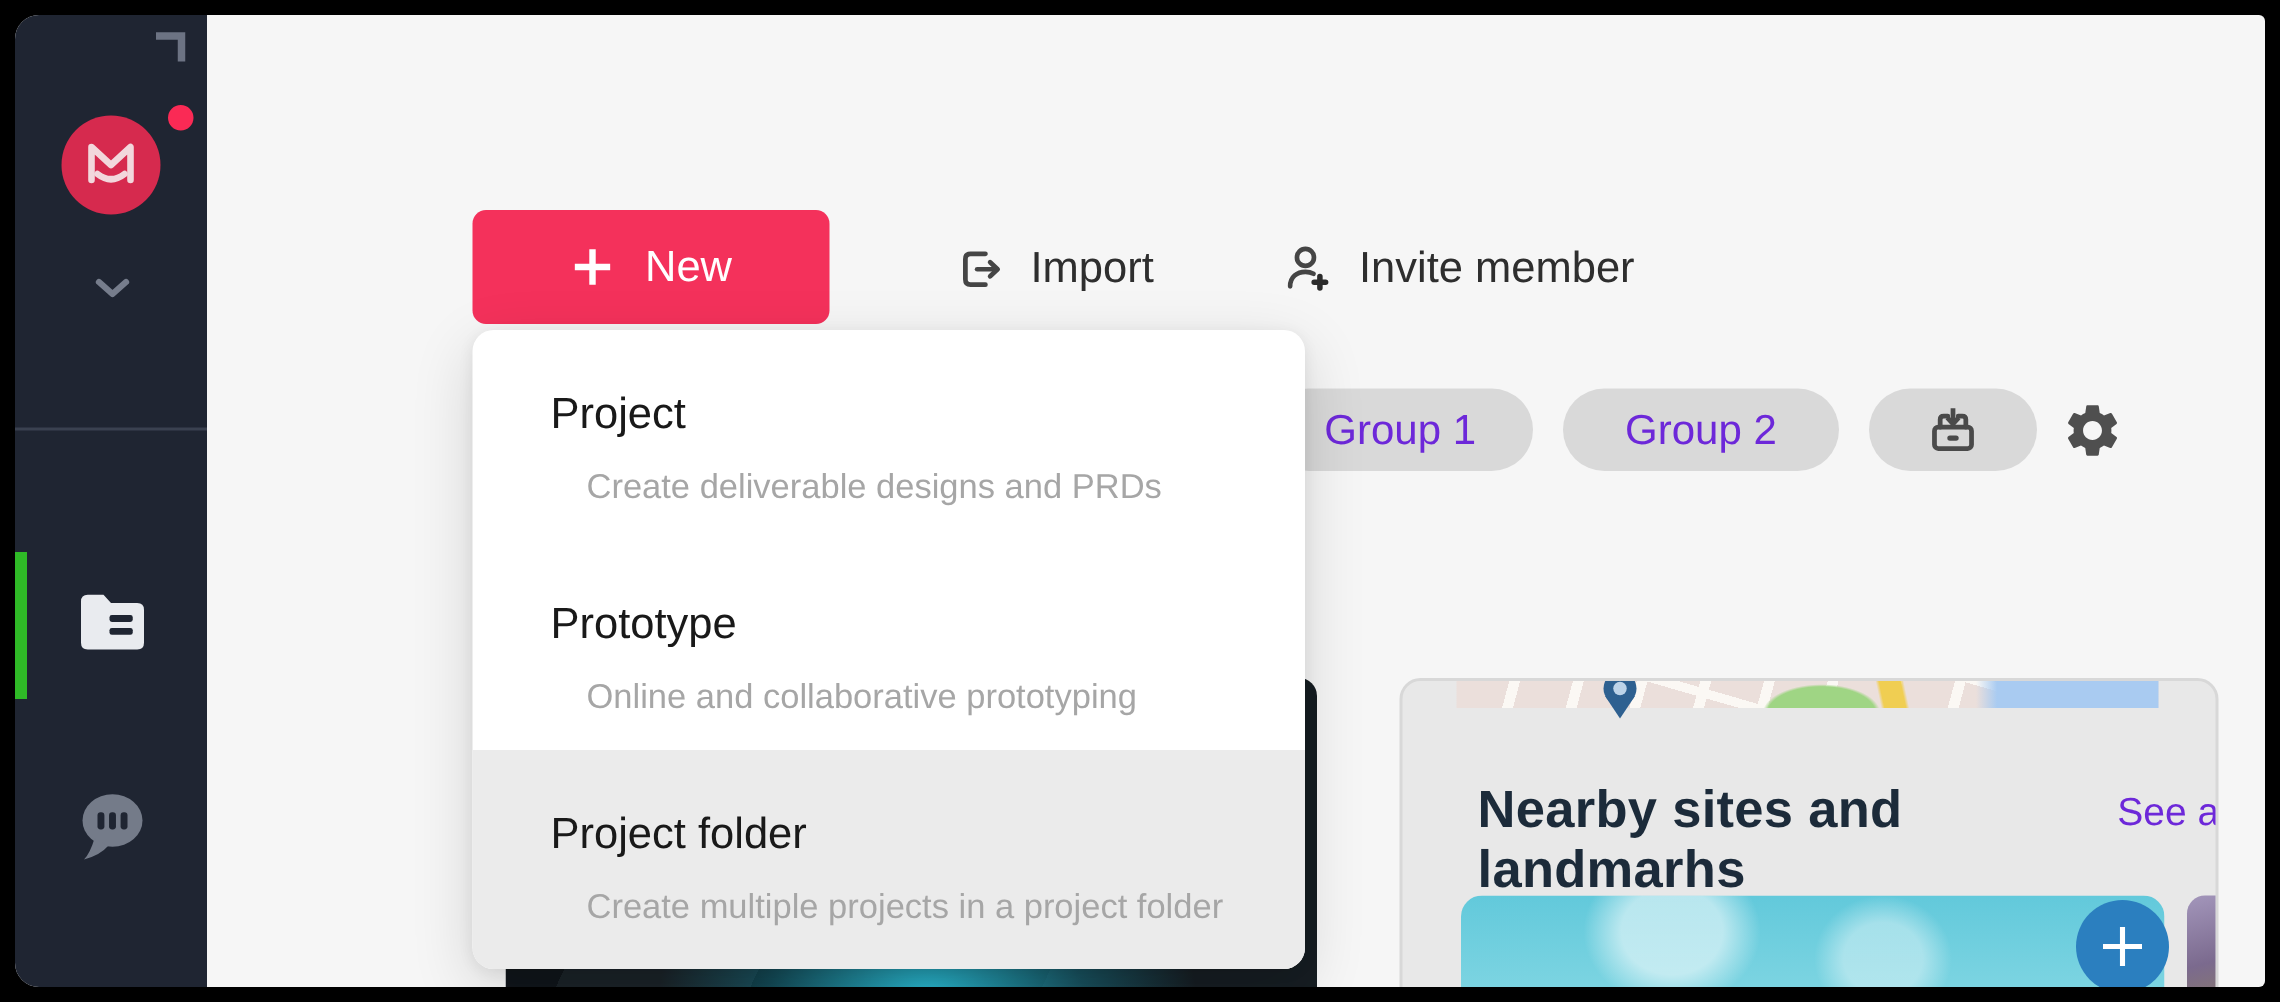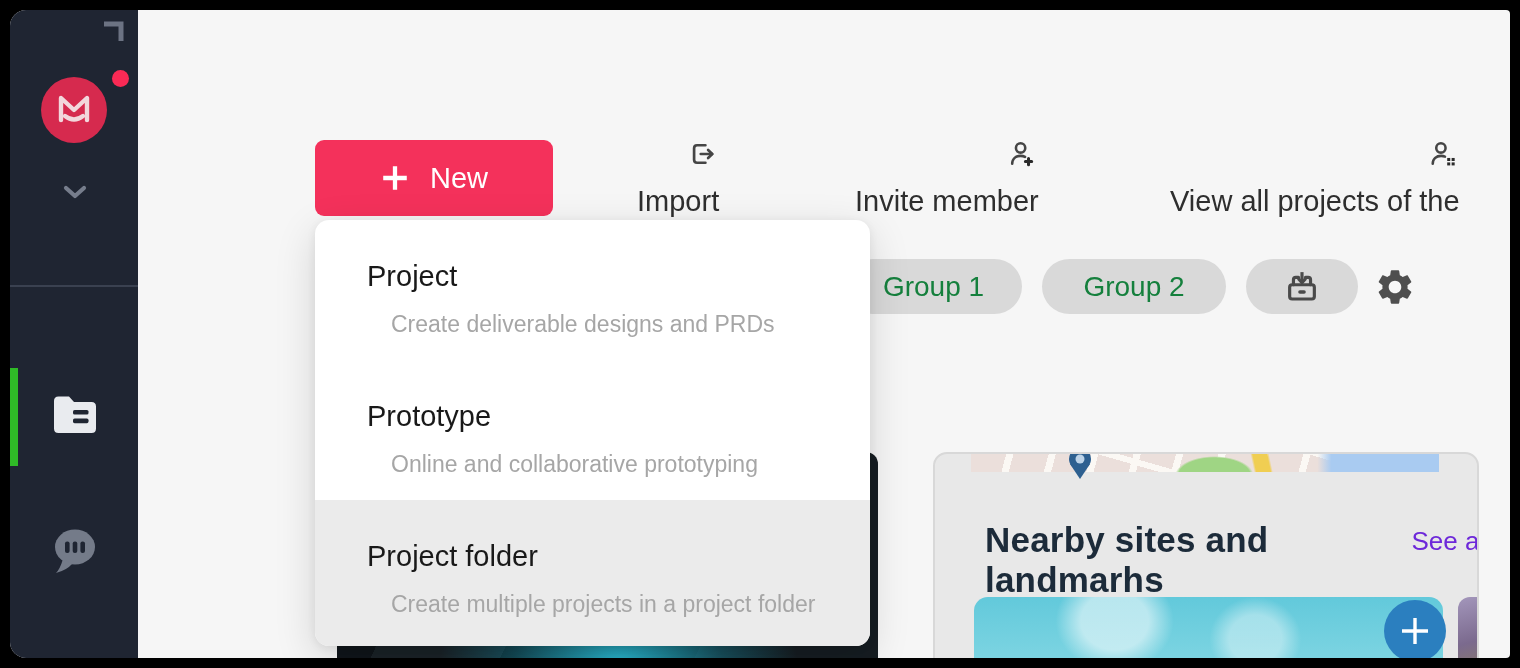--- a/index.html
+++ b/index.html
@@ -17,27 +17,27 @@
   .chev{position:absolute;left:52px;top:174px;width:26px;height:18px;}
   .side-divider{position:absolute;left:0;top:275px;width:128px;height:2px;background:#3A4150;}
   .active-bar{position:absolute;left:0;top:358px;width:8px;height:98px;background:#2FBA27;}
   .side-folder{position:absolute;left:42px;top:382px;width:46px;height:44px;}
   .side-chat{position:absolute;left:42px;top:516px;width:46px;height:52px;}
 
   
   .new-btn{position:absolute;left:305px;top:130px;width:238px;height:76px;border-radius:9px;
            background:#F4315B;display:flex;align-items:center;justify-content:center;gap:20px;
            color:#fff;font-size:29px;cursor:pointer;z-index:6;}
-  .tb-item{position:absolute;top:130px;height:78px;display:flex;align-items:flex-end;gap:17px;
-           font-size:29px;color:#2E2E2E;white-space:nowrap;cursor:pointer;flex-direction:column;}
+  .tb-item{position:absolute;top:130px;height:78px;display:flex;align-items:center;gap:17px;
+           font-size:29px;color:#2E2E2E;white-space:nowrap;cursor:pointer;}
   .tb-import{left:627px;} .tb-invite{left:845px;} .tb-viewall{left:1160px;}
 
   
   .pill{position:absolute;top:249px;height:55px;border-radius:28px;background:#D9D9D9;
-        display:flex;align-items:center;justify-content:center;font-size:28px;color:#15803d;cursor:pointer;}
+        display:flex;align-items:center;justify-content:center;font-size:28px;color:#6d28d9;cursor:pointer;}
   .pill-g1{left:835px;width:177px;}
   .pill-g2{left:1032px;width:184px;}
   .pill-archive{left:1236px;width:112px;}
   .gear{position:absolute;left:1364px;top:256px;width:42px;height:42px;cursor:pointer;}
 
   
   .thumb-dark{position:absolute;left:327px;top:442px;width:541px;height:230px;border-radius:12px;
      background:
        radial-gradient(ellipse 46% 65% at 52% 92%, rgba(42,191,216,.95) 0%, rgba(24,110,128,.6) 42%, rgba(10,30,36,0) 72%),
        linear-gradient(115deg,#10151a 0%,#10151a 20%,#1a2227 20%,#1a2227 40%,#0c1013 40%,#0c1013 70%,#161d22 70%,#161d22 100%);
@@ -148,31 +148,20 @@
 
   <div class="tb-item tb-invite">
     <svg width="34" height="34" viewBox="0 0 24 24">
       <circle cx="10.8" cy="6.8" r="4" fill="none" stroke="#454545" stroke-width="2.2"></circle>
       <path d="M3.6 20.4 c0-4.4 3.2-6.8 7.2-6.8 1.4 0 2.7.3 3.8.9" fill="none" stroke="#454545" stroke-width="2.2" stroke-linecap="round"></path>
       <path d="M17.6 15.8 v5.4 M14.9 18.5 h5.4" stroke="#2B2B2B" stroke-width="2.6" fill="none" stroke-linecap="round"></path>
     </svg>
     <span>Invite member</span>
   </div>
 
-  <div class="tb-item tb-viewall">
-    <svg width="34" height="34" viewBox="0 0 24 24">
-      <circle cx="10.2" cy="6.8" r="4" fill="none" stroke="#454545" stroke-width="2.2"></circle>
-      <path d="M3.2 20.4 c0-4.4 3.2-6.8 7.2-6.8 1.2 0 2.3.2 3.3.6" fill="none" stroke="#454545" stroke-width="2.2" stroke-linecap="round"></path>
-      <rect x="15.6" y="15.4" width="2.6" height="2.6" fill="#2B2B2B"></rect>
-      <rect x="19.4" y="15.4" width="2.6" height="2.6" fill="#2B2B2B"></rect>
-      <rect x="15.6" y="19.2" width="2.6" height="2.6" fill="#2B2B2B"></rect>
-      <rect x="19.4" y="19.2" width="2.6" height="2.6" fill="#2B2B2B"></rect>
-    </svg>
-    <span>View all projects of the</span>
-  </div>
 
   <div class="menu">
     <div class="menu-item mi-1">
       <div class="mi-title">Project</div>
       <div class="mi-desc">Create deliverable designs and PRDs</div>
     </div>
     <div class="menu-item mi-2">
       <div class="mi-title">Prototype</div>
       <div class="mi-desc">Online and collaborative prototyping</div>
     </div>

